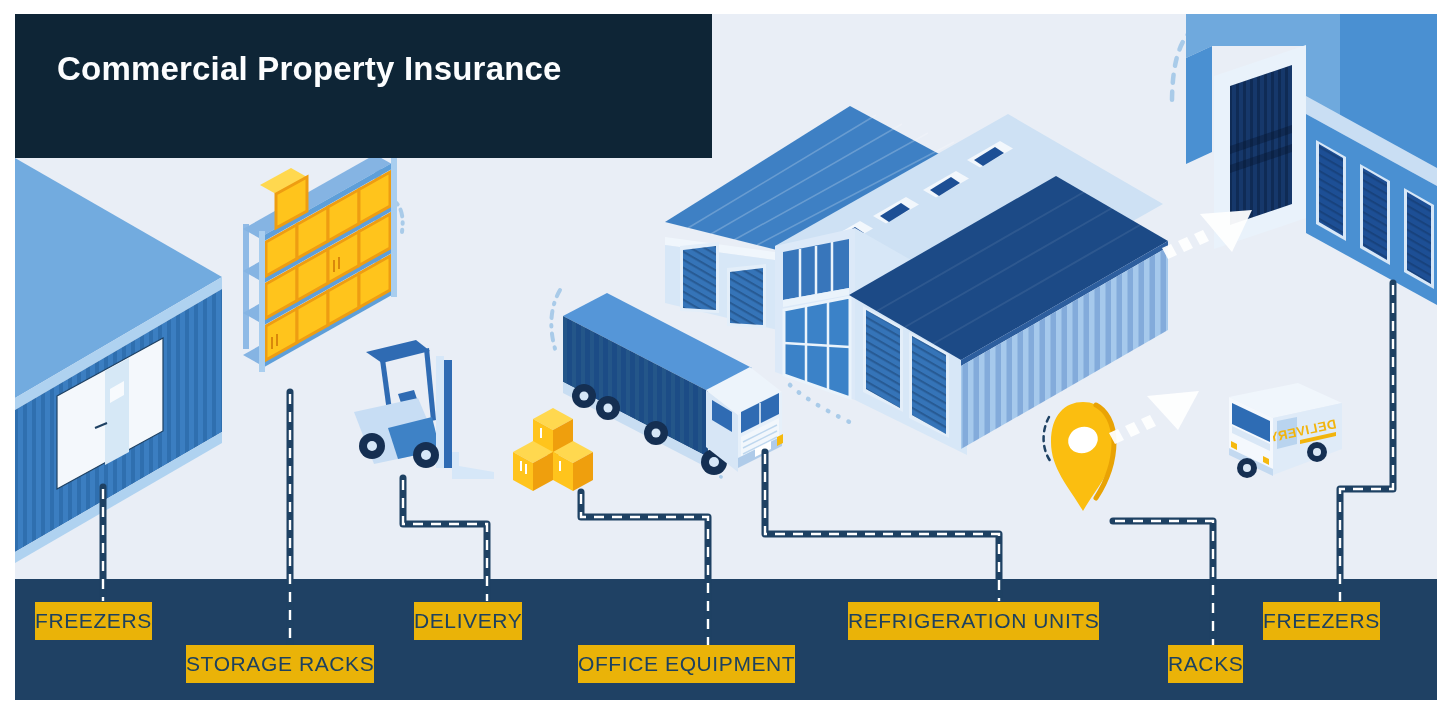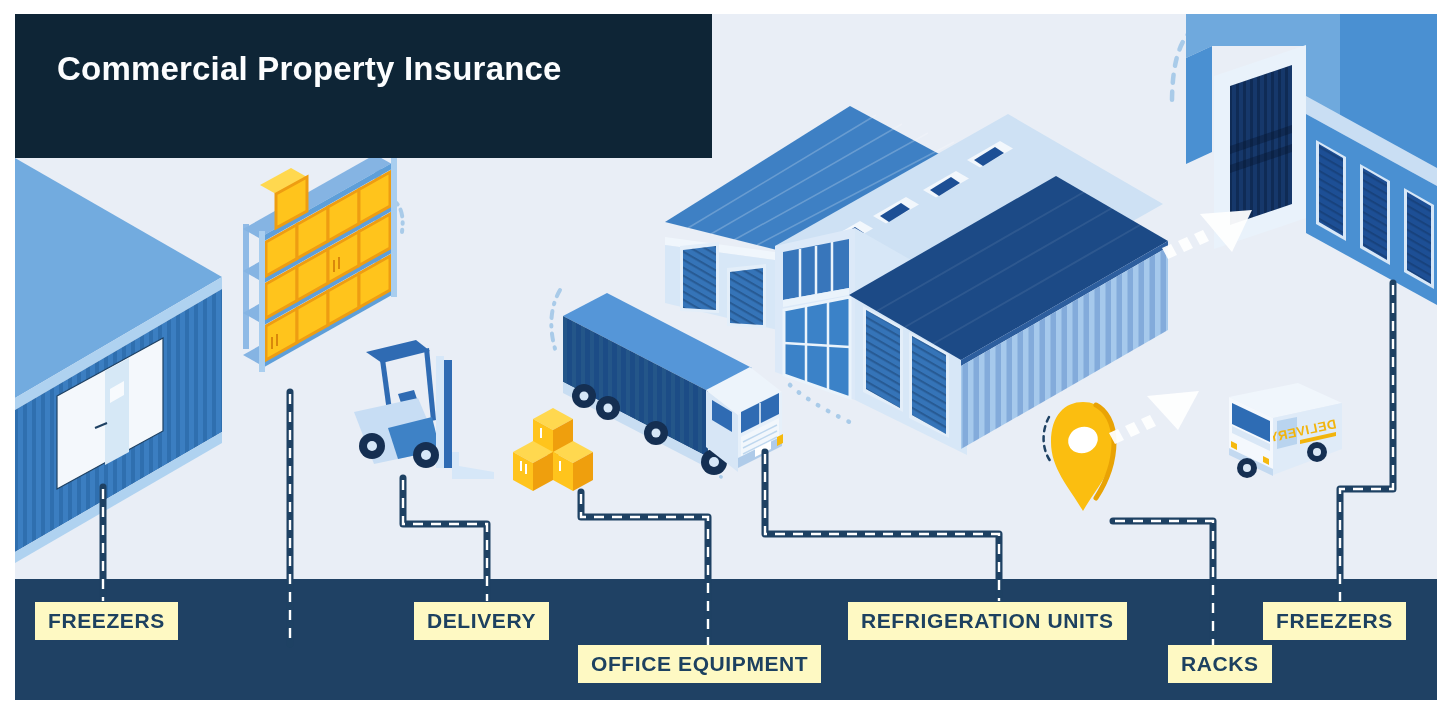--- a/index.html
+++ b/index.html
@@ -8,22 +8,22 @@
     font-family:"Liberation Sans", sans-serif;
   }
   .scene{position:absolute;left:0;top:0;width:1452px;height:720px;}
   .title-block{
     position:absolute;left:15px;top:14px;width:697px;height:144px;
     background:#0E2536;box-sizing:border-box;padding:30px 0 0 42px;color:#FCFDFE;
   }
   .title-line1{font-style:italic;font-weight:400;font-size:38px;line-height:44px;letter-spacing:.5px;}
   .title-line2{font-weight:700;font-size:33px;line-height:50px;letter-spacing:.2px;}
   .chip{
-    position:absolute;background:#fef9c3;color:#1D4160;font-weight:700;font-size:21px;
-    letter-spacing:.6px;line-height:1;padding:8px 13px 9px;white-space:nowrap;
+    position:absolute;background:#eab308;color:#1D4160;font-weight:400;font-size:21px;
+    letter-spacing:.6px;line-height:1;padding:8px 0 9px;white-space:nowrap;
   }
 </style>
 </head>
 <body>
 
 <div class="page">
 
 <svg class="scene" viewBox="0 0 1452 720" xmlns="http://www.w3.org/2000/svg">
   <defs>
     <pattern id="vsDark" width="9" height="8" patternUnits="userSpaceOnUse">
@@ -330,19 +330,20 @@
     <rect x="0" y="0" width="15" height="720"></rect>
     <rect x="1437" y="0" width="15" height="720"></rect>
   </g>
 </svg>
 
 <header class="title-block">
   <div class="title-line2">Commercial Property Insurance</div>
 </header>
 
 <div class="chip" style="left:35px;top:602px">FREEZERS</div>
+<div class="chip" style="left:186px;top:645px">STORAGE RACKS</div>
 <div class="chip" style="left:414px;top:602px">DELIVERY</div>
 <div class="chip" style="left:578px;top:645px">OFFICE EQUIPMENT</div>
 <div class="chip" style="left:848px;top:602px">REFRIGERATION UNITS</div>
 <div class="chip" style="left:1168px;top:645px">RACKS</div>
 <div class="chip" style="left:1263px;top:602px">FREEZERS</div>
 
 </div>
 
 </body></html>

